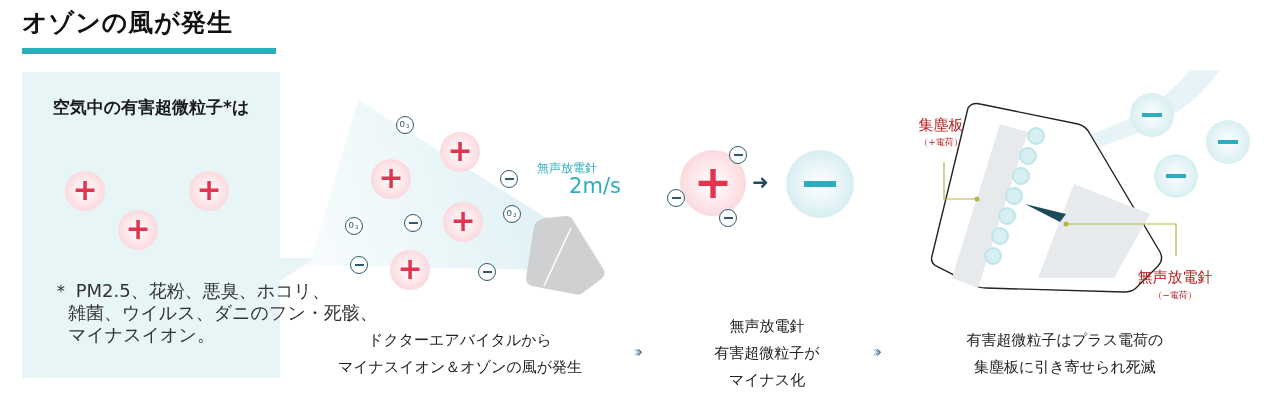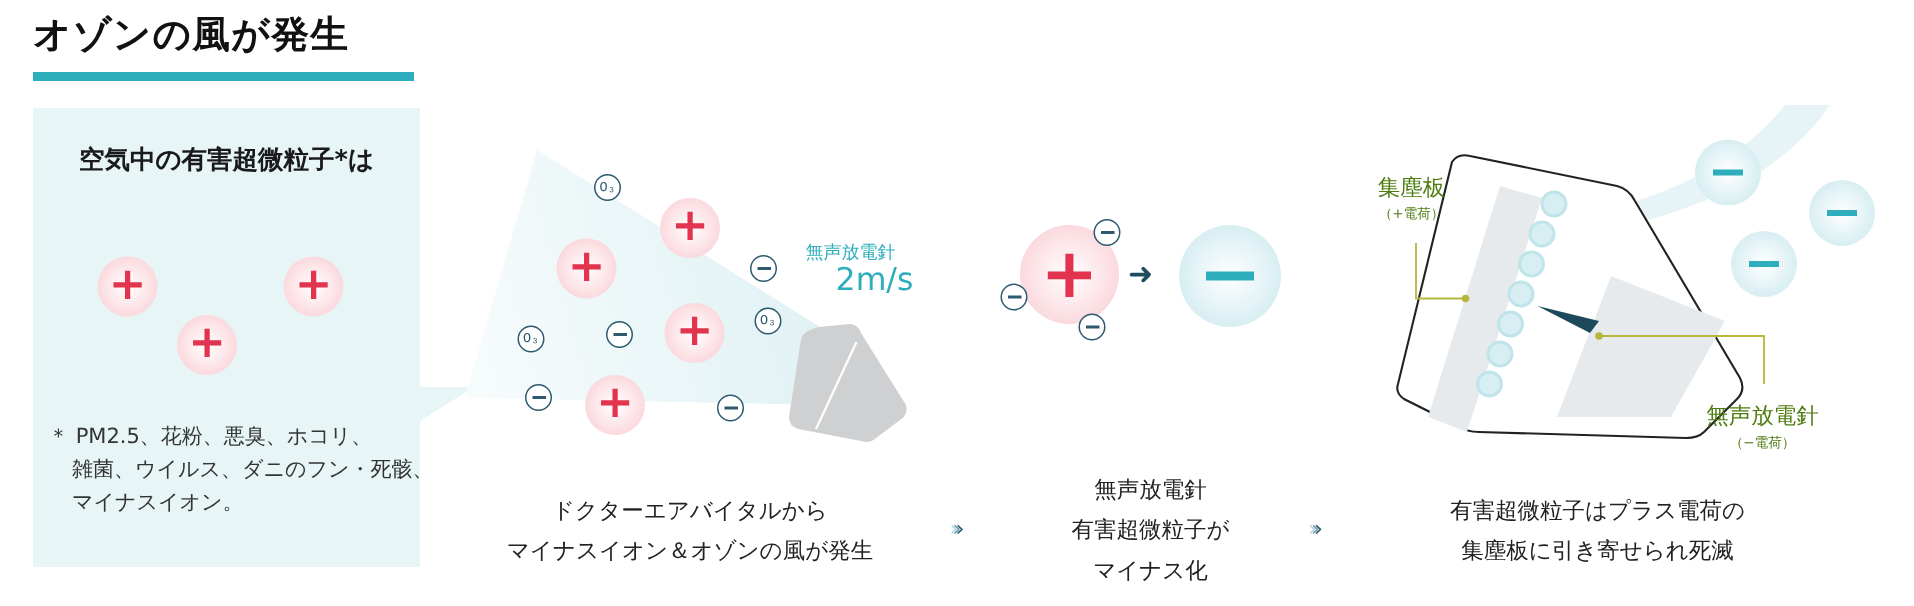--- a/index.html
+++ b/index.html
@@ -4,42 +4,42 @@
 <style>
   html, body { margin:0; padding:0; background:#ffffff; }
   body { width:1276px; height:404px; position:relative; overflow:hidden;
          font-family:"DejaVu Sans", "Liberation Sans", sans-serif; color:#222; }
   .abs { position:absolute; }
   .title { left:22px; top:6px; font-size:25px; font-weight:bold; color:#111; letter-spacing:1px; white-space:nowrap; }
   .title-bar { left:22px; top:48px; width:254px; height:6px; background:#2eaebc; }
 
   .panel { left:22px; top:72px; width:258px; height:306px; background:#e7f5f7; }
   .panel-head { left:22px; top:92px; width:258px; text-align:center; font-size:17px; font-weight:bold; line-height:30px; color:#1a1a1a; }
-  .note { left:32px; top:280px; font-size:14px; line-height:22px; color:#333; }
+  .note { left:52px; top:280px; font-size:18px; line-height:22px; color:#333; }
   .note .indent { padding-left:16px; }
 
   .plus { width:40px; height:40px; border-radius:50%;
           background:radial-gradient(circle, #ffffff 0%, #fde7ea 45%, #f7c9cf 100%);
           display:flex; align-items:center; justify-content:center; }
   .plus span { color:#e2334f; font-size:30px; font-weight:bold; line-height:1; margin-top:-2px; }
   .minus-big { border-radius:50%;
           background:radial-gradient(circle, #ffffff 0%, #e3f3f6 50%, #c7e7ec 100%);
           display:flex; align-items:center; justify-content:center; }
   .minus-big i { display:block; background:#2eaebc; }
   .small-ion { width:18px; height:18px; border-radius:50%; border:1.5px solid #2d5a6e;
                box-sizing:border-box; display:flex; align-items:center; justify-content:center;
                font-size:9px; color:#2d5a6e; background:#fff;font-family:Liberation Mono, monospace; }
   .small-ion b { display:block; width:9px; height:1.5px; background:#2d5a6e; }
   .caption { font-size:15px; line-height:27px; text-align:center; color:#222; white-space:nowrap; }
   .chev { font-size:15px; letter-spacing:-4px; white-space:nowrap; }
   .chev span:nth-child(1){ color:#b7d6df; }
   .chev span:nth-child(2){ color:#6f9cab; }
   .chev span:nth-child(3){ color:#2d5a6e; }
   .wind-label { color:#2eaebc; text-align:center; }
-  .label-dark { color:#4d7c0f; text-align:center; white-space:nowrap; }
+  .label-dark { color:#b91c1c; text-align:center; white-space:nowrap; }
 </style>
 </head>
 <body>
 
 <div class="abs title">オゾンの風が発生</div>
 <div class="abs title-bar"></div>
 
 <div class="abs panel"></div>
 <svg class="abs" style="left:278px;top:254px" width="40" height="30">
   <polygon points="0,4 38,4 0,28" fill="#e7f5f7"></polygon>
@@ -96,21 +96,21 @@
 <div class="abs small-ion" style="left:404px;top:214px">
     <b></b>
   </div>
 <div class="abs small-ion" style="left:350px;top:256px">
     <b></b>
   </div>
 <div class="abs small-ion" style="left:478px;top:263px">
     <b></b>
   </div>
 <div class="abs wind-label" style="left:528px;top:160px;width:78px;font-size:12px">無声放電針</div>
-<div class="abs wind-label" style="left:544px;top:174px;width:78px;font-size:21px">2m/s</div>
+<div class="abs wind-label" style="left:556px;top:174px;width:78px;font-size:21px">2m/s</div>
 <div class="abs caption" style="left:300px;top:327px;width:320px">
   <div>ドクターエアバイタルから</div>
   <div>マイナスイオン＆オゾンの風が発生</div>
 </div>
 
 <div class="abs chev" style="left:633px;top:343px">
   <span>›</span><span>›</span><span>›</span>
 </div>
 
 <div class="abs plus" style="left:680px;top:150px;width:66px;height:66px">

